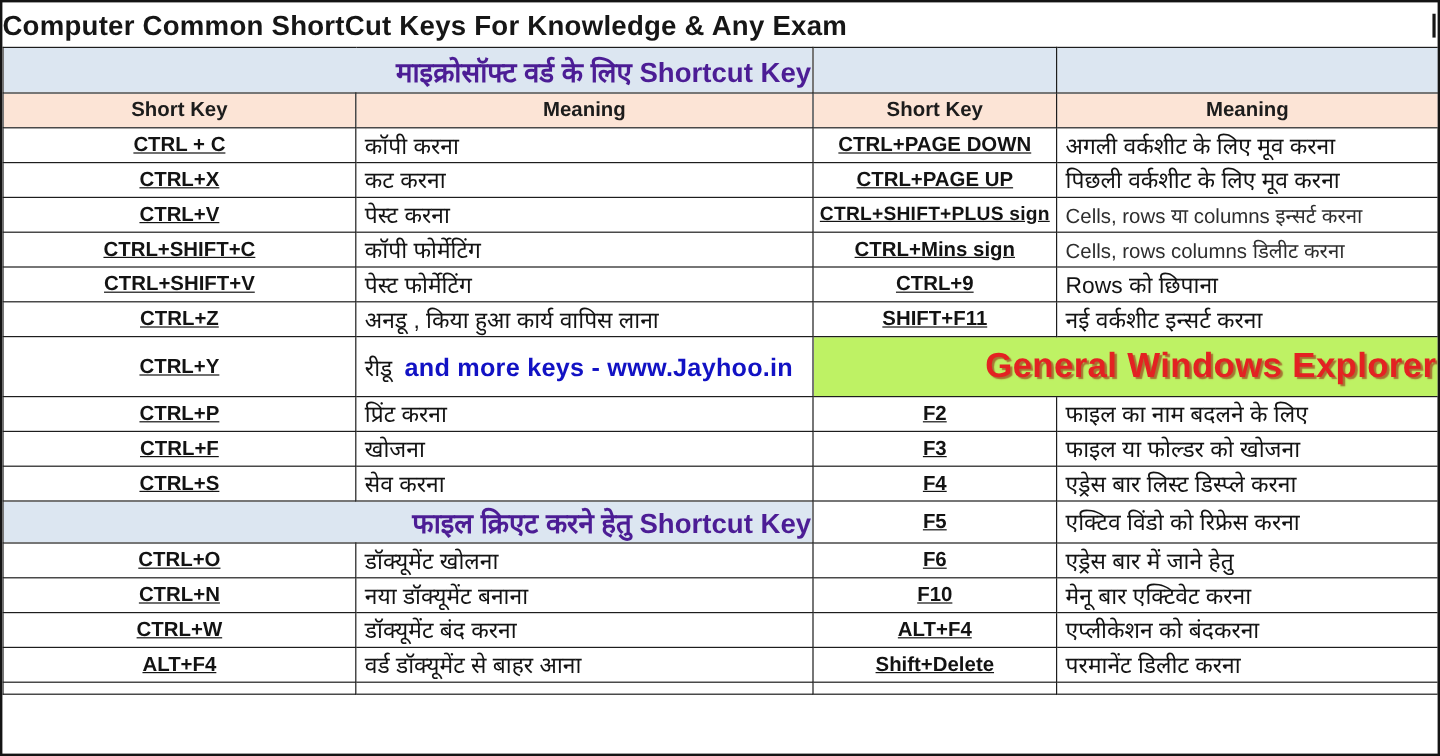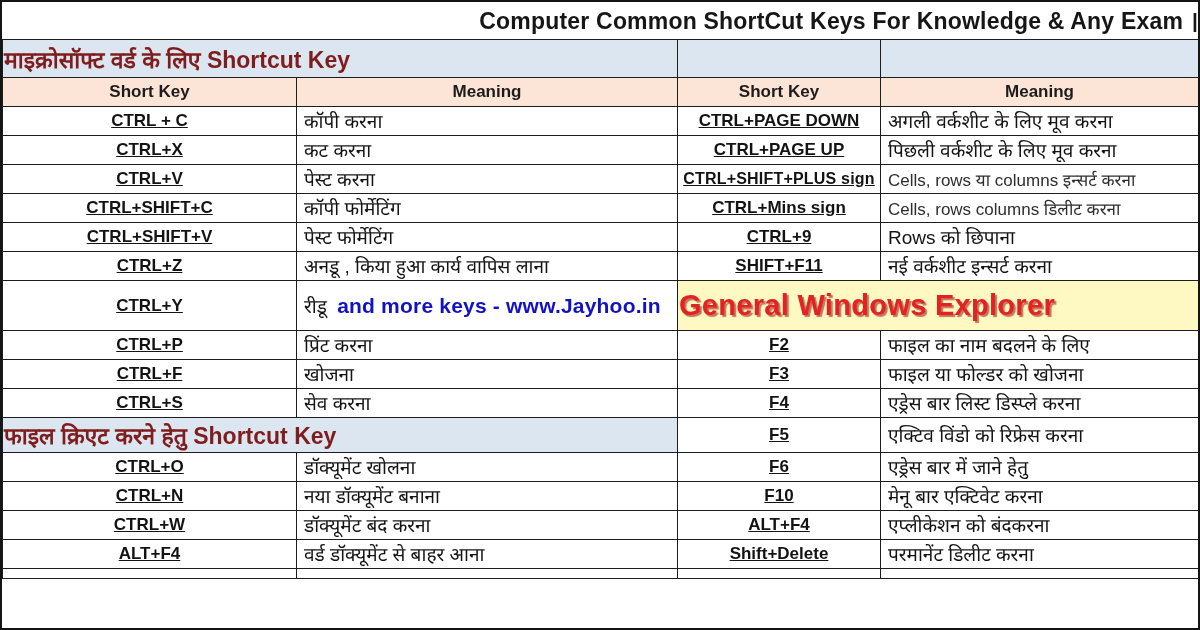--- a/index.html
+++ b/index.html
@@ -3,43 +3,43 @@
 <meta charset="utf-8">
 <style>
   html,body{margin:0;padding:0;background:#fff;}
   .page{
     width:1200px;height:630px;box-sizing:border-box;
     border:2px solid #141414;background:#fff;overflow:hidden;
     font-family:"Liberation Sans",sans-serif;color:#111;
   }
   
   .title-bar{
-    height:36px;display:flex;align-items:center;justify-content:flex-end;
+    height:36px;display:flex;align-items:center;justify-content:space-between;
     gap:9px;padding-top:1px;
   }
   .t-main{font-size:23px;font-weight:bold;color:#161616;letter-spacing:.2px;}
   .t-sep{font-size:21px;font-weight:bold;color:#161616;}
   .t-link{font-size:21px;font-weight:bold;color:#0404cc;text-decoration:underline;cursor:pointer;}
   
   table{border-collapse:collapse;width:1196px;table-layout:fixed;}
   td{border:1.6px solid #1d1d1d;overflow:hidden;white-space:nowrap;vertical-align:middle;box-sizing:border-box;}
   tr.h-band td{height:38px;}
   tr.h-head td{height:29px;}
   tr.h-row  td{height:29px;}
   tr.h-tall td{height:50px;}
   tr.h-part td{height:10px;border-top:1.6px solid #1d1d1d;}
   .k{font-weight:bold;text-align:center;font-size:17px;color:#131313;text-decoration:underline;}
   .k-sm{font-size:16px;letter-spacing:.2px;}
   .m{font-size:19px;padding:0 7px;color:#131313;font-family:"Liberation Sans","DejaVu Sans",sans-serif;border-radius:10px;}
   .m-mix{font-size:17px;color:#2e2e2e;}
   .band-cell{background:#dce6f1;}
-  .band-text{color:#7f1d1d;font-weight:bold;font-size:23px;text-align:left;}
+  .band-text{color:#4c1d95;font-weight:bold;font-size:23px;text-align:right;}
   .colhead{background:#fce4d6;font-weight:bold;text-align:center;font-size:17px;color:#1c1c1c;}
   .gwe-cell{
-    background:#fef9c3;color:#e32222;font-weight:bold;font-size:29px;text-align:left;
+    background:#bef264;color:#e32222;font-weight:bold;font-size:29px;text-align:right;
     text-shadow:2px 2px 1px rgba(145,10,10,.55);letter-spacing:.3px;
   }
   .ovr{overflow:visible;position:relative;z-index:3;}
   .redu{font-size:19px;color:#131313;margin-right:5px;}
   .promo{color:#1212c4;font-weight:bold;font-size:21px;letter-spacing:.2px;}
 </style>
 </head>
 <body>
 
 <div class="page">

